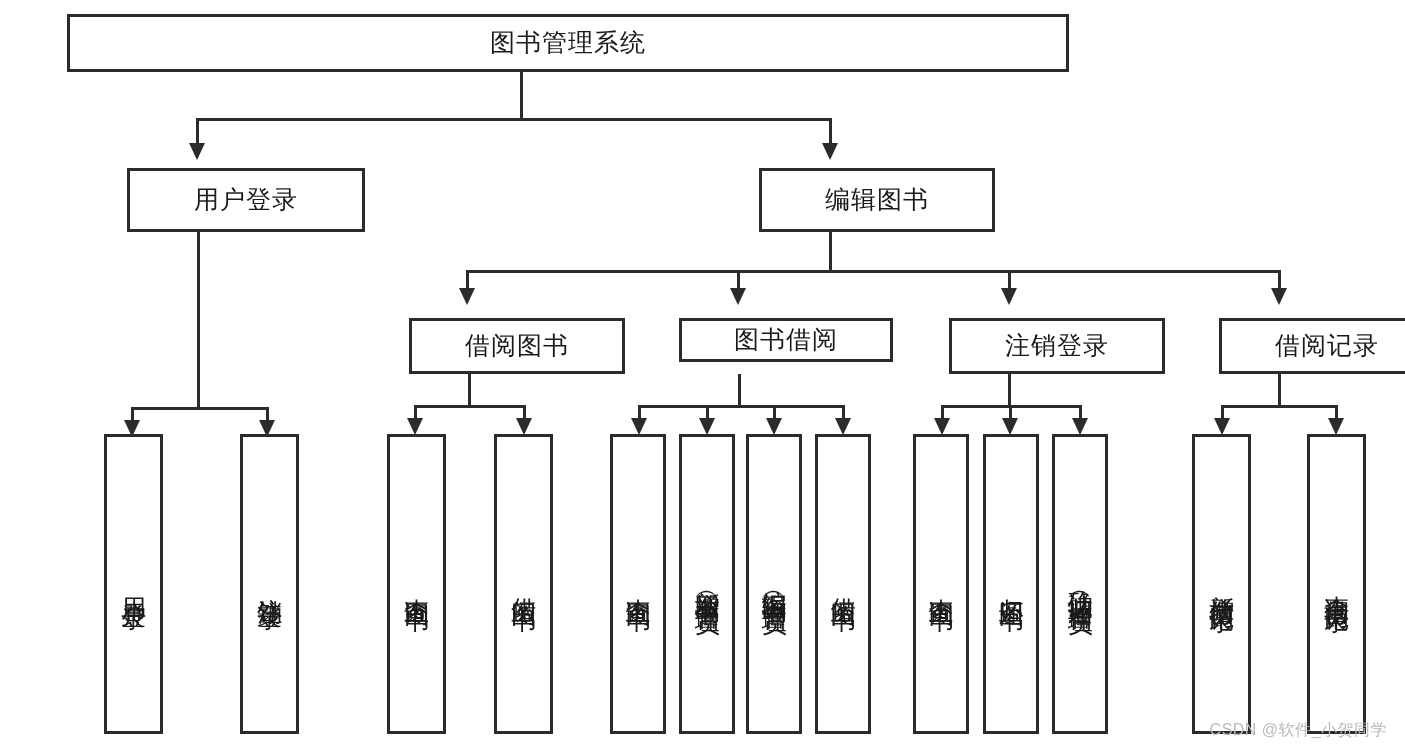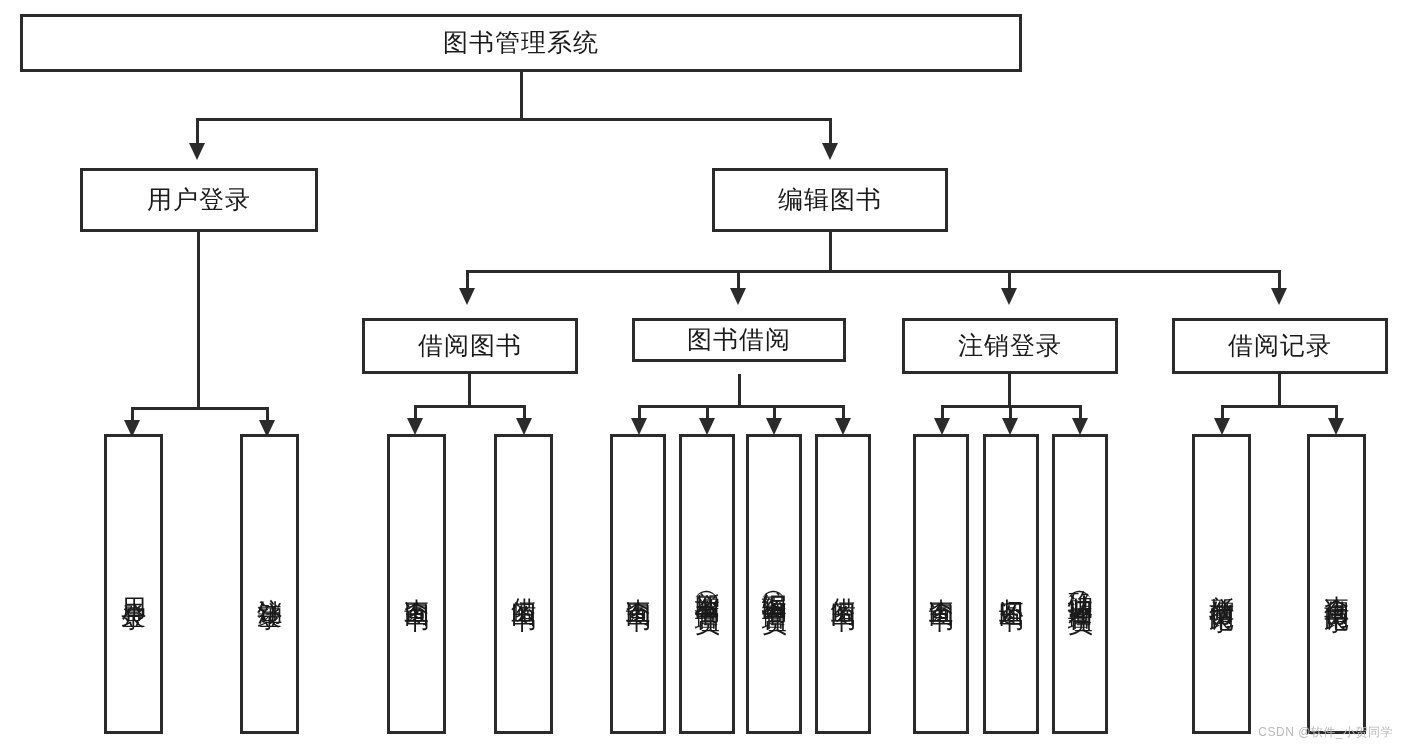--- a/index.html
+++ b/index.html
@@ -26,20 +26,21 @@
     background: #ffffff;
     display: flex;
     align-items: center;
     justify-content: center;
     color: #1a1a1a;
   }
   .node.h {
     font-size: 25px;
     line-height: 1.1;
     letter-spacing: 1px;
+    margin-left: 47px;
   }
   .node.v {
     font-size: 25px;
     letter-spacing: 1px;
   }
   .node.v .vtext {
     writing-mode: vertical-rl;
     text-orientation: upright;
     line-height: 1.18;
     letter-spacing: 3px;
@@ -59,23 +60,23 @@
     position: absolute;
     width: 0;
     height: 0;
     border-left: 8px solid transparent;
     border-right: 8px solid transparent;
     border-top: 17px solid #2b2b2b;
   }
   
   #watermark {
     position: absolute;
-    right: 12px;
+    right: 18px;
     bottom: 6px;
-    font-size: 12px;
+    font-size: 16px;
     color: #b9b9b9;
     letter-spacing: 0.5px;
     white-space: nowrap;
     pointer-events: none;
   }
 </style>
 </head>
 <body>
 
 <div id="canvas">

